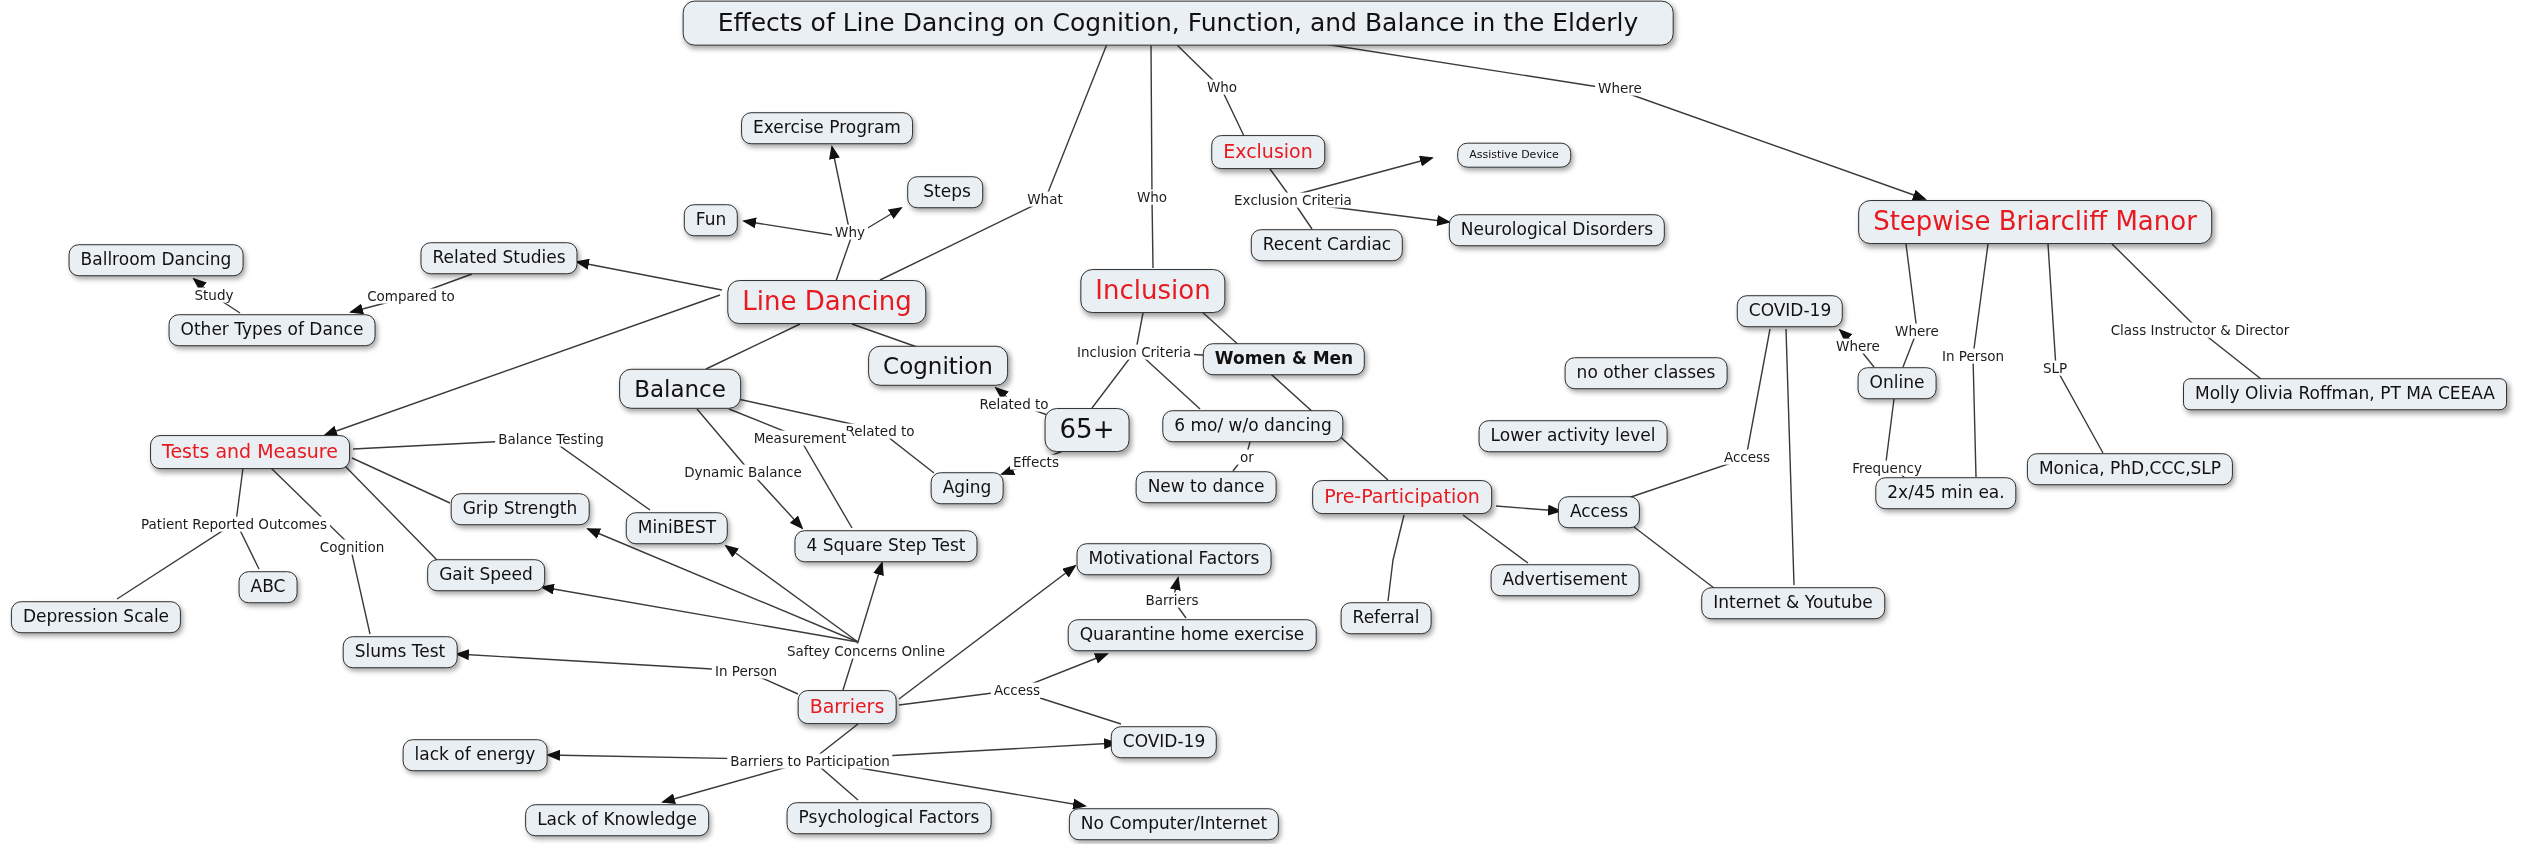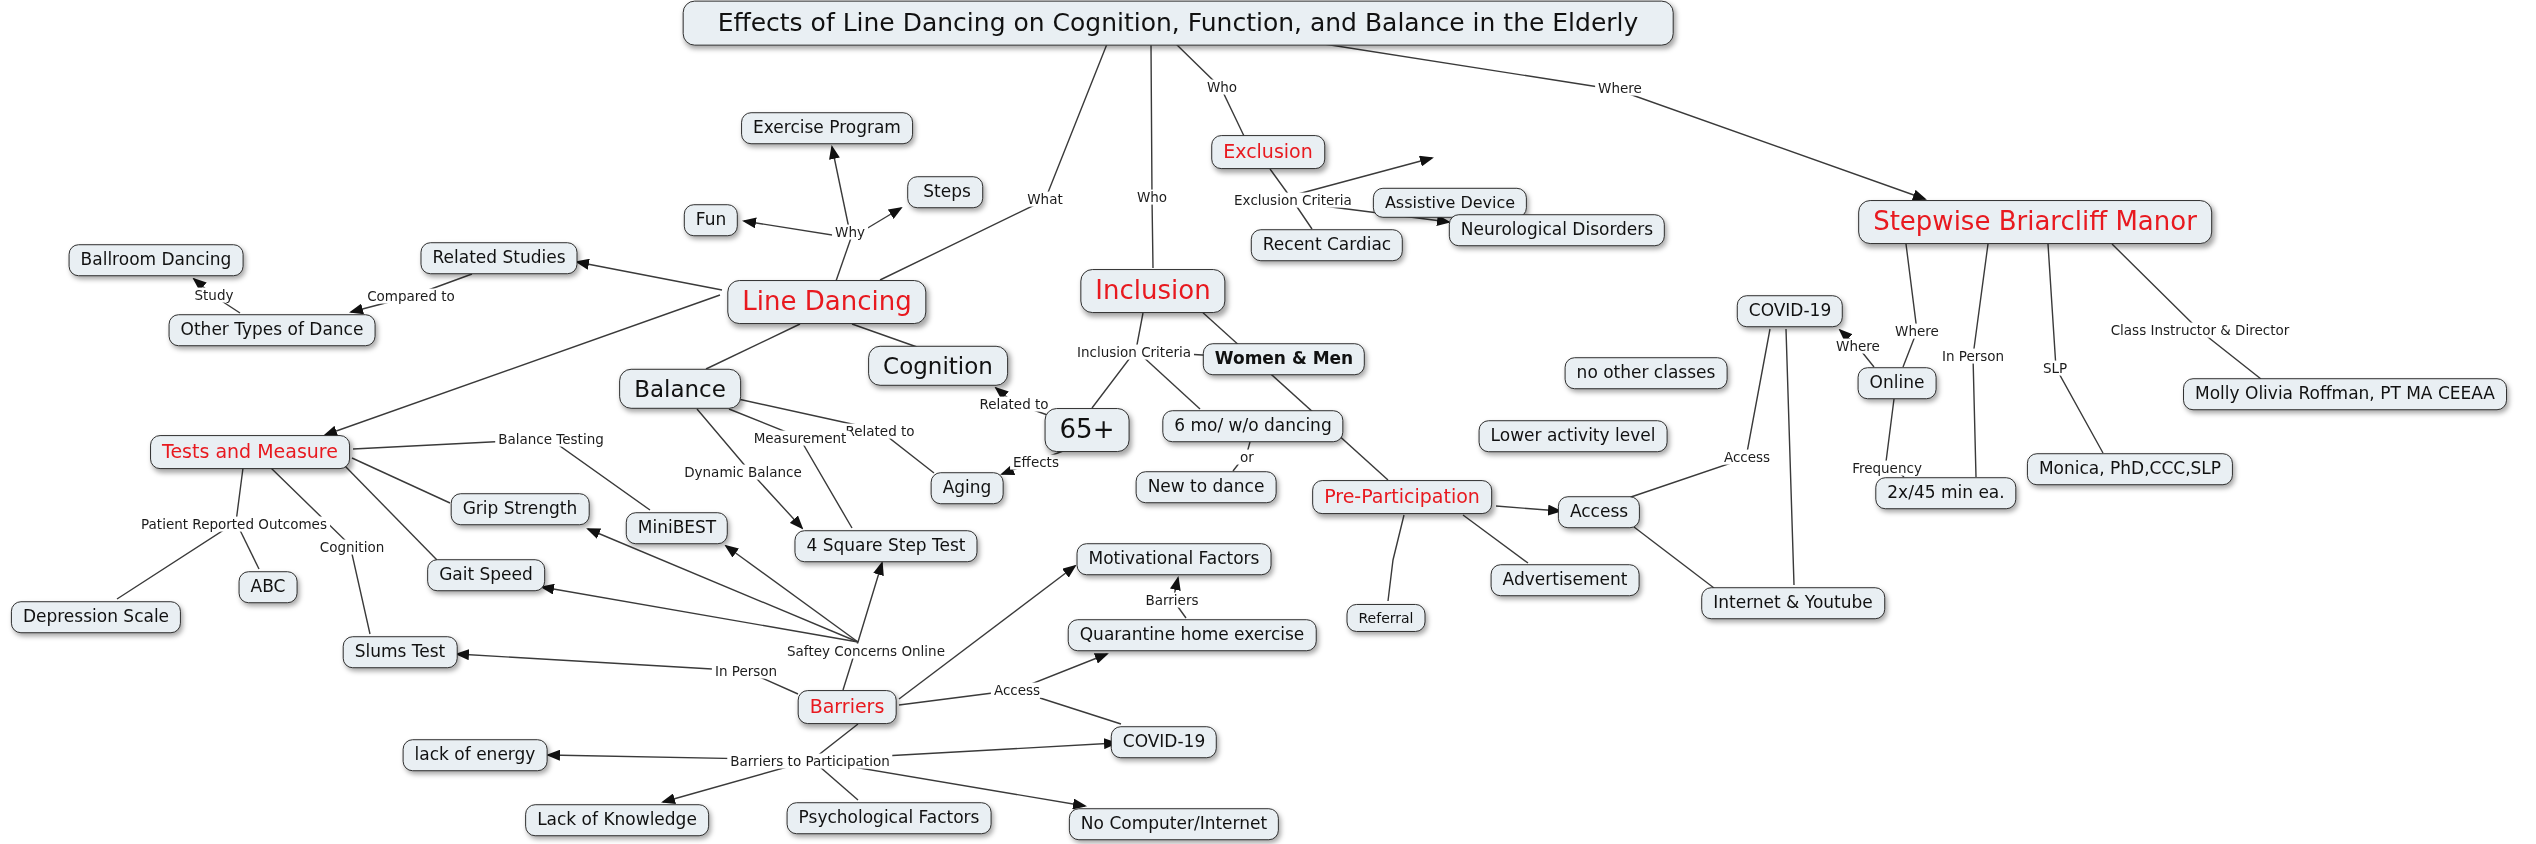--- a/index.html
+++ b/index.html
@@ -122,21 +122,21 @@
     <span class="edge-label" style="left: 2200px; top: 330px;">Class Instructor &amp; Director</span>
     <div class="node title" style="left: 1178px; top: 23px; font-size: 25px;">Effects of Line Dancing on Cognition, Function, and Balance in the Elderly</div>
     <div class="node" style="left: 827px; top: 128px; font-size: 17px;">Exercise Program</div>
     <div class="node" style="left: 945px; top: 192px; font-size: 17px; padding-left: 15px;">Steps</div>
     <div class="node" style="left: 711px; top: 220px; font-size: 17px;">Fun</div>
     <div class="node red big" style="left: 827px; top: 302px; font-size: 26px;">Line Dancing</div>
     <div class="node" style="left: 156px; top: 260px; font-size: 17px;">Ballroom Dancing</div>
     <div class="node" style="left: 499px; top: 258px; font-size: 17px;">Related Studies</div>
     <div class="node" style="left: 272px; top: 330px; font-size: 17px;">Other Types of Dance</div>
     <div class="node red" style="left: 1268px; top: 152px; font-size: 19px;">Exclusion</div>
-    <div class="node" style="left: 1450px; top: 155px; font-size: 16px; margin-top: 48px;">Assistive Device</div>
+    <div class="node" style="left: 1514px; top: 155px; font-size: 11px;">Assistive Device</div>
     <div class="node" style="left: 1327px; top: 245px; font-size: 17px;">Recent Cardiac</div>
     <div class="node" style="left: 1557px; top: 230px; font-size: 17px;">Neurological Disorders</div>
     <div class="node red big" style="left: 1153px; top: 291px; font-size: 26px;">Inclusion</div>
     <div class="node red big" style="left: 2035px; top: 222px; font-size: 26px;">Stepwise Briarcliff Manor</div>
     <div class="node" style="left: 1284px; top: 359px; font-size: 17px; font-weight: bold;">Women &amp; Men</div>
     <div class="node big" style="left: 1087px; top: 430px; font-size: 26px;">65+</div>
     <div class="node" style="left: 1253px; top: 426px; font-size: 17px;">6 mo/ w/o dancing</div>
     <div class="node" style="left: 1206px; top: 487px; font-size: 17px;">New to dance</div>
     <div class="node" style="left: 967px; top: 488px; font-size: 17px;">Aging</div>
     <div class="node big" style="left: 938px; top: 366px; font-size: 23px;">Cognition</div>
@@ -146,28 +146,28 @@
     <div class="node" style="left: 677px; top: 528px; font-size: 17px;">MiniBEST</div>
     <div class="node" style="left: 486px; top: 575px; font-size: 17px;">Gait Speed</div>
     <div class="node" style="left: 886px; top: 546px; font-size: 17px;">4 Square Step Test</div>
     <div class="node" style="left: 268px; top: 587px; font-size: 17px;">ABC</div>
     <div class="node" style="left: 96px; top: 617px; font-size: 17px;">Depression Scale</div>
     <div class="node" style="left: 400px; top: 652px; font-size: 17px;">Slums Test</div>
     <div class="node" style="left: 1790px; top: 311px; font-size: 17px;">COVID-19</div>
     <div class="node" style="left: 1646px; top: 373px; font-size: 17px;">no other classes</div>
     <div class="node" style="left: 1897px; top: 383px; font-size: 17px;">Online</div>
     <div class="node" style="left: 1573px; top: 436px; font-size: 17px;">Lower activity level</div>
-    <div class="node" style="left: 2345px; top: 394px; font-size: 17px;">Molly Olivia Roffman, PT MA CEEAA</div>
+    <div class="node" style="left: 2345px; top: 394px; font-size: 17px; border-radius: 7px;">Molly Olivia Roffman, PT MA CEEAA</div>
     <div class="node" style="left: 2130px; top: 469px; font-size: 17px;">Monica, PhD,CCC,SLP</div>
     <div class="node" style="left: 1926px; top: 493px; font-size: 17px; margin-left: 20px;">2x/45 min ea.</div>
     <div class="node red" style="left: 1402px; top: 497px; font-size: 19px;">Pre-Participation</div>
     <div class="node" style="left: 1599px; top: 512px; font-size: 17px;">Access</div>
     <div class="node" style="left: 1565px; top: 580px; font-size: 17px;">Advertisement</div>
     <div class="node" style="left: 1793px; top: 603px; font-size: 17px;">Internet &amp; Youtube</div>
-    <div class="node" style="left: 1386px; top: 618px; font-size: 14px;">Referral</div>
+    <div class="node" style="left: 1386px; top: 618px; font-size: 17px;">Referral</div>
     <div class="node" style="left: 1174px; top: 559px; font-size: 17px;">Motivational Factors</div>
     <div class="node" style="left: 1192px; top: 635px; font-size: 17px;">Quarantine home exercise</div>
     <div class="node red" style="left: 847px; top: 707px; font-size: 19px;">Barriers</div>
     <div class="node" style="left: 475px; top: 755px; font-size: 17px;">lack of energy</div>
     <div class="node" style="left: 1164px; top: 742px; font-size: 17px;">COVID-19</div>
     <div class="node" style="left: 617px; top: 820px; font-size: 17px;">Lack of Knowledge</div>
     <div class="node" style="left: 889px; top: 818px; font-size: 17px;">Psychological Factors</div>
     <div class="node" style="left: 1174px; top: 824px; font-size: 17px;">No Computer/Internet</div>
   </div>
 

